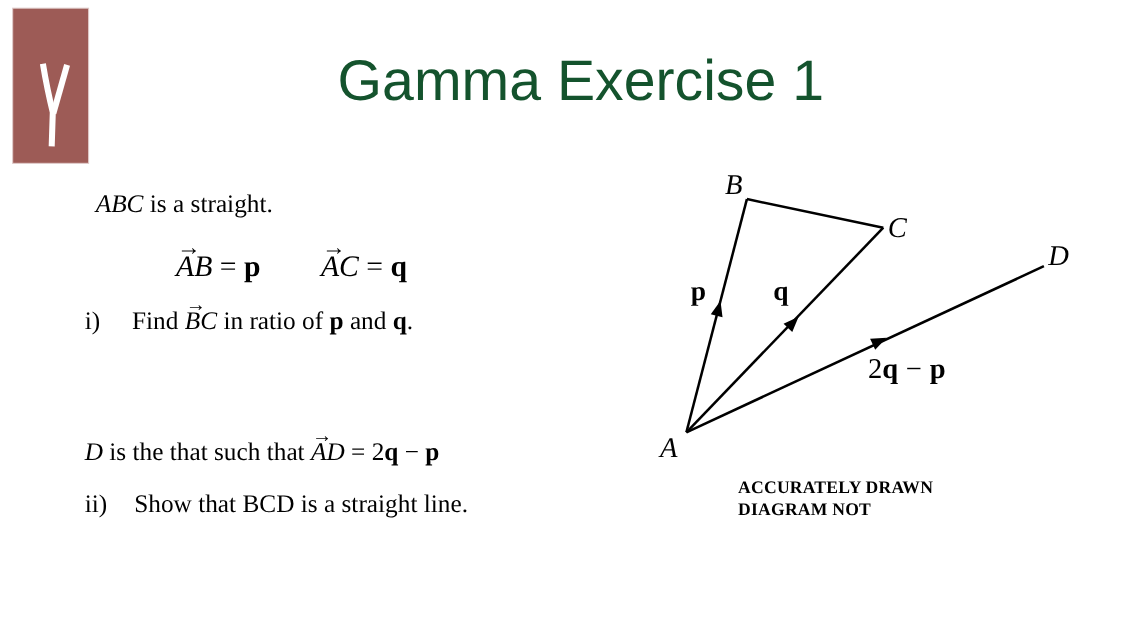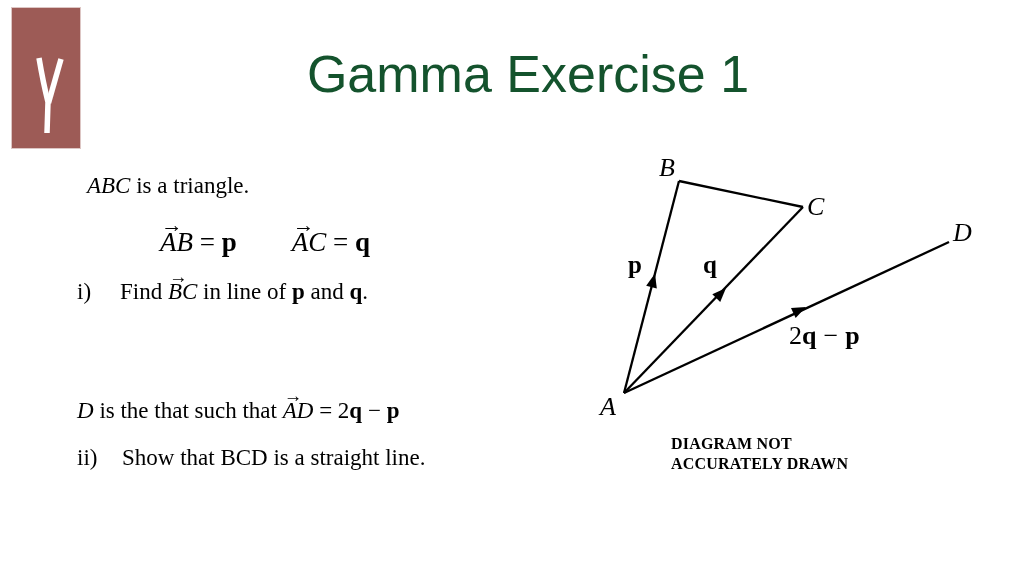--- a/index.html
+++ b/index.html
@@ -65,25 +65,25 @@
 
   <div class="logo">
     <svg width="68" height="140" viewBox="0 0 68 140">
       <path d="M27,50 C30,68 33,82 36,94 L35,125" stroke="#ffffff" stroke-width="5.5" fill="none"></path>
       <path d="M49,51 L36.5,95" stroke="#ffffff" stroke-width="5.5" fill="none"></path>
     </svg>
   </div>
 
   <div class="title">Gamma Exercise 1</div>
 
-  <div class="tline l-intro"><span class="it">ABC</span><span> is a triangle.</span></div>
+  <div class="tline l-intro"><span class="it">ABC</span><span> is a straight.</span></div>
 
   <div class="tline l-given"><span class="vec"><span class="arr">→</span><span>AB</span></span><span> = </span><span class="bv">p</span><span class="gap"></span><span class="vec"><span class="arr">→</span><span>AC</span></span><span> = </span><span class="bv">q</span></div>
 
-  <div class="tline l-i"><span class="num num-i">i)</span><span>Find </span><span class="vec"><span class="arr">→</span><span>BC</span></span><span> in line of </span><span class="bv">p</span><span> and </span><span class="bv">q</span><span>.</span></div>
+  <div class="tline l-i"><span class="num num-i">i)</span><span>Find </span><span class="vec"><span class="arr">→</span><span>BC</span></span><span> in ratio of </span><span class="bv">p</span><span> and </span><span class="bv">q</span><span>.</span></div>
 
   <div class="tline l-d"><span class="it">D</span><span> is the that such that </span><span class="vec"><span class="arr">→</span><span>AD</span></span><span> = 2</span><span class="bv">q</span><span> − </span><span class="bv">p</span></div>
 
   <div class="tline l-ii"><span class="num num-ii">ii)</span><span>Show that BCD is a straight line.</span></div>
 
 
   <svg class="diagram" viewBox="580 140 400 290">
     <line class="edge" x1="624" y1="393" x2="679" y2="181"></line>
     <line class="edge" x1="679" y1="181" x2="803" y2="207"></line>
     <line class="edge" x1="624" y1="393" x2="803" y2="207"></line>
@@ -98,17 +98,17 @@
     <text class="vtx" x="807" y="215">C</text>
     <text class="vtx" x="953" y="241">D</text>
 
     <text class="vlbl" x="628" y="273">p</text>
     <text class="vlbl" x="703" y="273">q</text>
 
     <text class="adlbl" x="789" y="344"><tspan>2</tspan><tspan class="b">q</tspan><tspan dx="7">−</tspan><tspan class="b" dx="7">p</tspan></text>
   </svg>
 
   <div class="note">
+    <div>ACCURATELY DRAWN</div>
     <div>DIAGRAM NOT</div>
-    <div>ACCURATELY DRAWN</div>
   </div>
 
 </div>
 
 </body></html>

